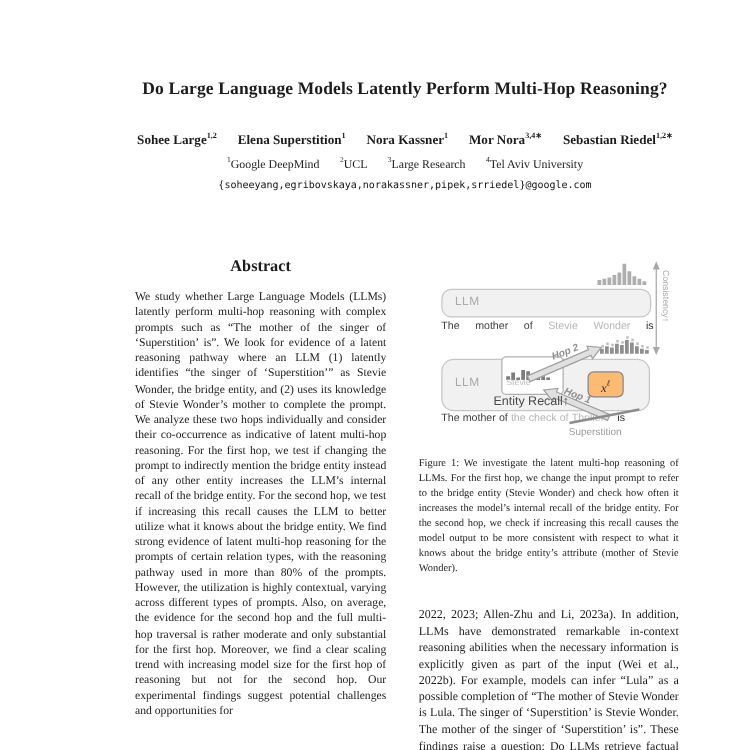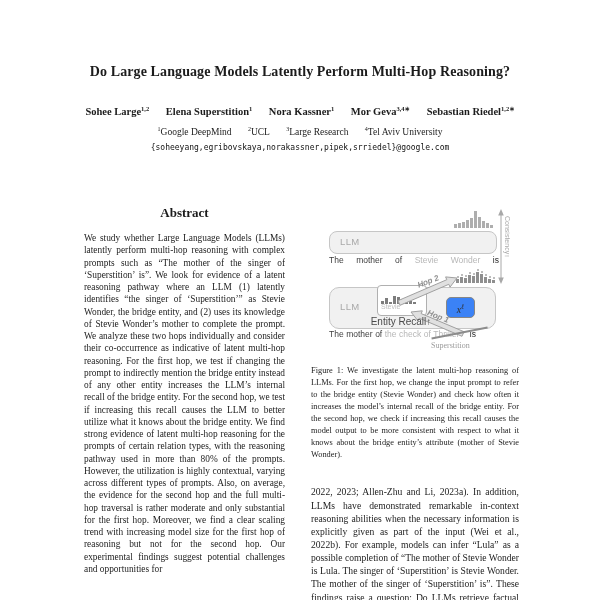--- a/index.html
+++ b/index.html
@@ -1,21 +1,21 @@
 <!DOCTYPE html>
 <html><head>
 <meta charset="utf-8">
 <style>
   html,body{margin:0;padding:0;}
   body{
     width:600px;height:600px;overflow:hidden;position:relative;
     background:#ffffff;color:#1c1c1c;
     font-family:"Liberation Serif",serif;
   }
-  .page{position:absolute;inset:0;}
+  .page{position:absolute;inset:0;margin-left:24px;}
 
   
   .title{position:absolute;top:64px;left:0;width:600px;text-align:center;
          font-size:14px;font-weight:bold;letter-spacing:0.1px;}
   .authors{position:absolute;top:104px;left:0;width:600px;text-align:center;
            font-size:10.5px;font-weight:bold;white-space:nowrap;}
   .authors .au{margin:0 7px;}
   .authors sup{font-size:6.5px;font-weight:bold;}
   .affils{position:absolute;top:126px;left:0;width:600px;text-align:center;font-size:9.5px;}
   .affils .affil{margin:0 7px;}
@@ -52,36 +52,36 @@
   .llm-bottom{left:18px;top:87px;width:165px;height:40px;border-radius:10px;}
   .llm-label{position:absolute;color:#a9a9a9;font-size:9.5px;letter-spacing:0.4px;}
   .llm-label-top{left:10px;top:4px;}
   .llm-label-bottom{left:10px;top:13px;}
 
   .white-box{position:absolute;left:66px;top:85px;width:48px;height:29px;background:#ffffff;
              border:1px solid #b0b0b0;border-radius:4px;z-index:2;}
   .stevie{position:absolute;left:70px;top:103px;font-size:7px;color:#bdbdbd;z-index:2;}
   .entity-recall{position:absolute;left:52px;top:116px;width:76px;text-align:center;
                  font-size:10px;color:#4a4a4a;z-index:3;}
-  .x-box{position:absolute;left:135px;top:97px;width:27px;height:19px;background:#3b82f6;
+  .x-box{position:absolute;left:135px;top:97px;width:27px;height:19px;background:#fdba74;
          border:1px solid #868686;border-radius:5px;color:#2e2e2e;text-align:center;
          font-size:10px;line-height:18px;font-style:italic;z-index:2;}
   .x-box sup{font-size:7px;}
 
   .fig-prompt-top{position:absolute;left:18px;top:55px;width:170px;display:flex;
                   justify-content:space-between;font-size:8.5px;z-index:2;}
   .fig-prompt-bottom{position:absolute;left:18px;top:129px;width:180px;font-size:8.5px;
                      white-space:nowrap;z-index:2;}
   .fig-prompt-bottom span{margin-right:2.5px;}
   .d{color:#3e3e3e;}
   .g{color:#b7b7b7;}
   .db{color:#2b2b2b;font-weight:normal;}
   .gapL{margin-left:8px !important;}
 
-  .superstition{position:absolute;left:120px;top:141px;font-size:8px;color:#9b9b9b;z-index:4;font-family:Liberation Serif, serif;}
+  .superstition{position:absolute;left:120px;top:141px;font-size:8px;color:#9b9b9b;z-index:4;}
   .strike{position:absolute;left:120px;top:132px;width:57px;height:1.5px;background:#8c8c8c;
           transform:rotate(-11deg);z-index:4;}
 
   .hop-label{position:absolute;font-size:8px;font-weight:bold;font-style:italic;color:#8f8f8f;z-index:4;}
   .hop2-label{left:106px;top:77px;transform:rotate(-21deg);}
   .hop1-label{left:116px;top:112px;transform:rotate(21deg);}
 
   .fig-arrows{position:absolute;left:0;top:0;z-index:3;pointer-events:none;}
   .consistency{position:absolute;left:193px;top:16px;height:64px;writing-mode:vertical-rl;
                font-size:7px;color:#a9a9a9;z-index:2;}
@@ -90,21 +90,21 @@
 <body>
 
 <div class="page">
 
   <div class="title">Do Large Language Models Latently Perform Multi-Hop Reasoning?</div>
 
   <div class="authors">
     <span class="au"><span>Sohee Large</span><sup>1,2</sup></span>
     <span class="au"><span>Elena Superstition</span><sup>1</sup></span>
     <span class="au"><span>Nora Kassner</span><sup>1</sup></span>
-    <span class="au"><span>Mor Geva</span><sup>3,4∗</sup></span>
+    <span class="au"><span>Mor Nora</span><sup>3,4∗</sup></span>
     <span class="au"><span>Sebastian Riedel</span><sup>1,2∗</sup></span>
   </div>
 
   <div class="affils">
     <span class="affil"><sup>1</sup><span>Google DeepMind</span></span>
     <span class="affil"><sup>2</sup><span>UCL</span></span>
     <span class="affil"><sup>3</sup><span>Large Research</span></span>
     <span class="affil"><sup>4</sup><span>Tel Aviv University</span></span>
   </div>
 

